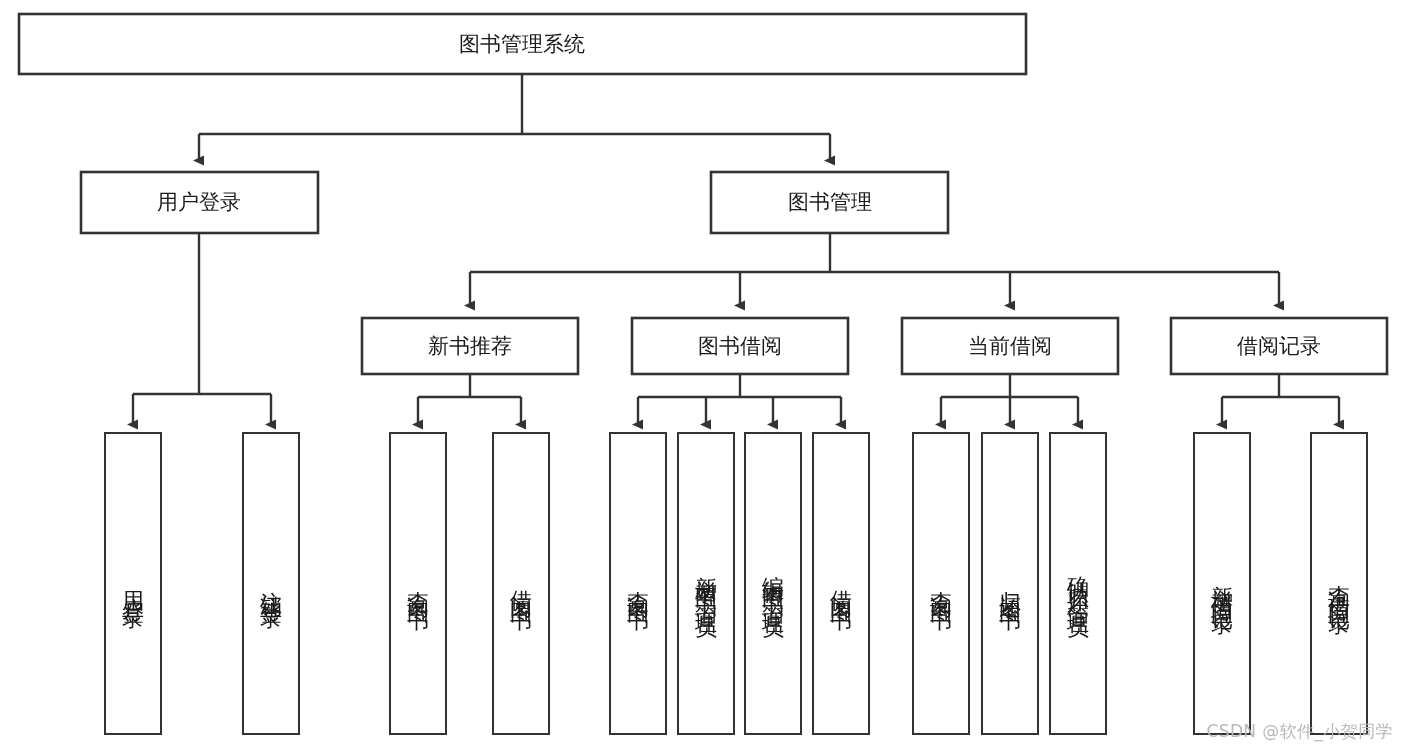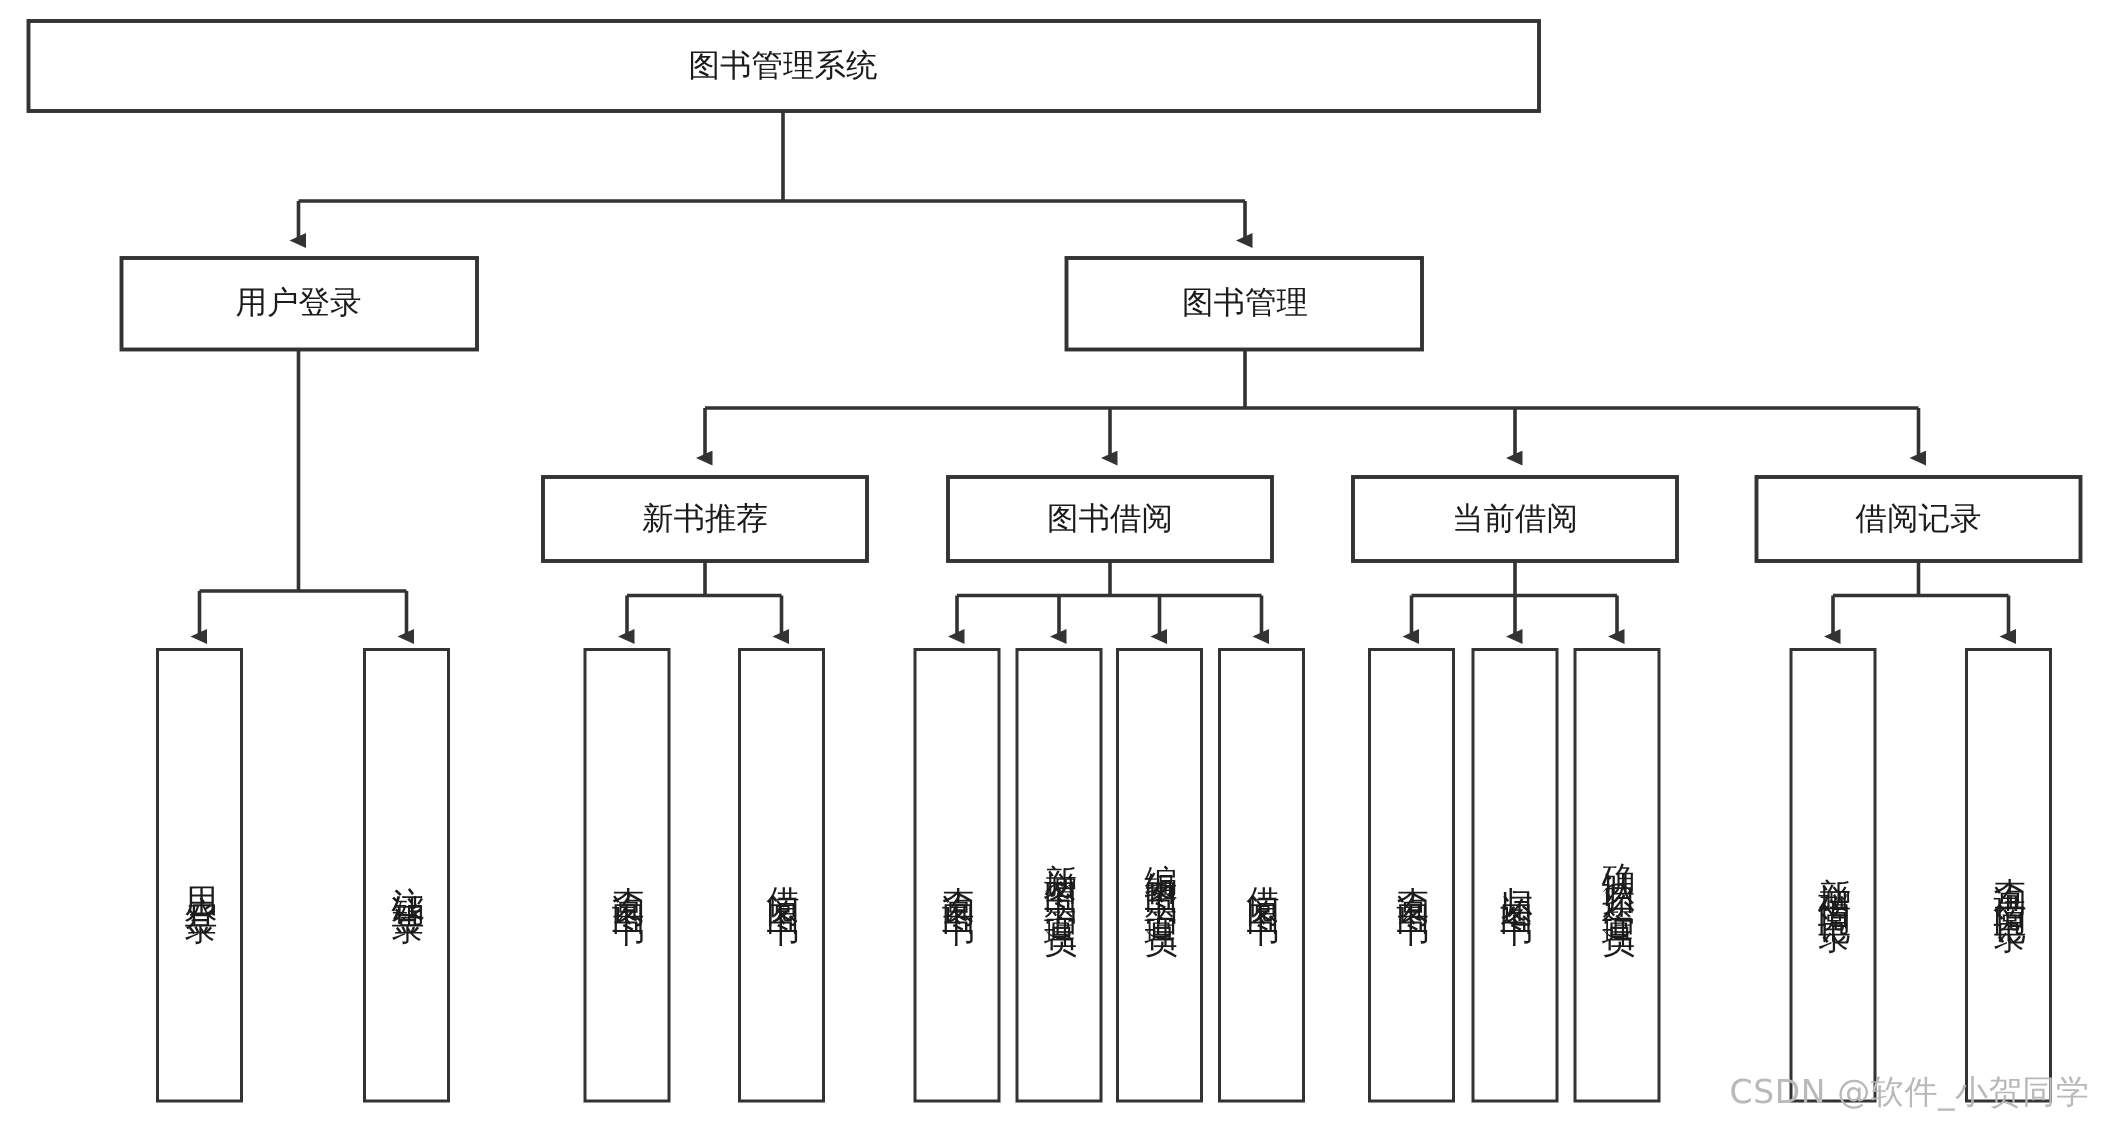--- a/index.html
+++ b/index.html
@@ -46,21 +46,21 @@
     font-size: 21px;
     fill: #1b1b1b;
     text-anchor: middle;
     dominant-baseline: middle;
   }
   .watermark {
     position: absolute;
     right: 12px;
     bottom: 4px;
     font-family: "DejaVu Sans", "Liberation Sans", sans-serif;
-    font-size: 22px;
+    font-size: 17px;
     color: #b9b9b9;
     white-space: nowrap;
     letter-spacing: 0.4px;
   }
   .vnode {
     position: absolute;
     box-sizing: border-box;
     background: #ffffff;
     border: 2.6px solid #333333;
     display: flex;

